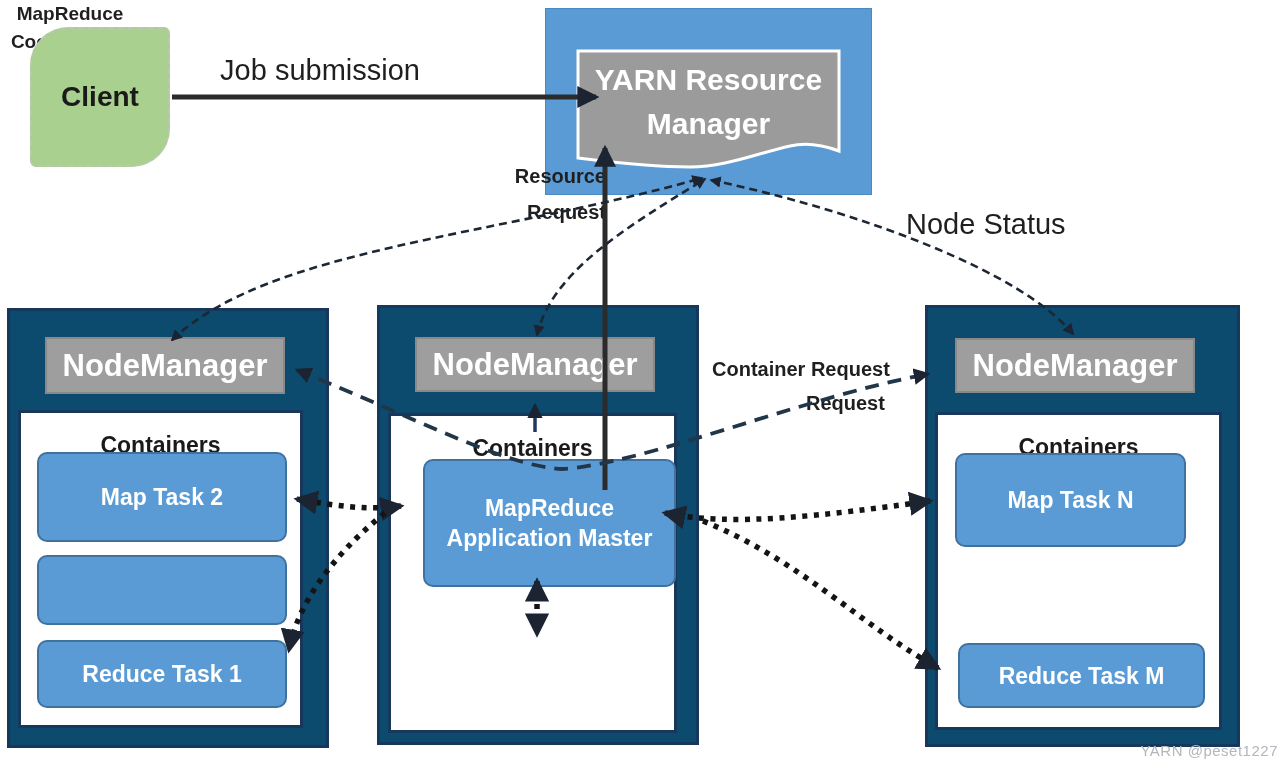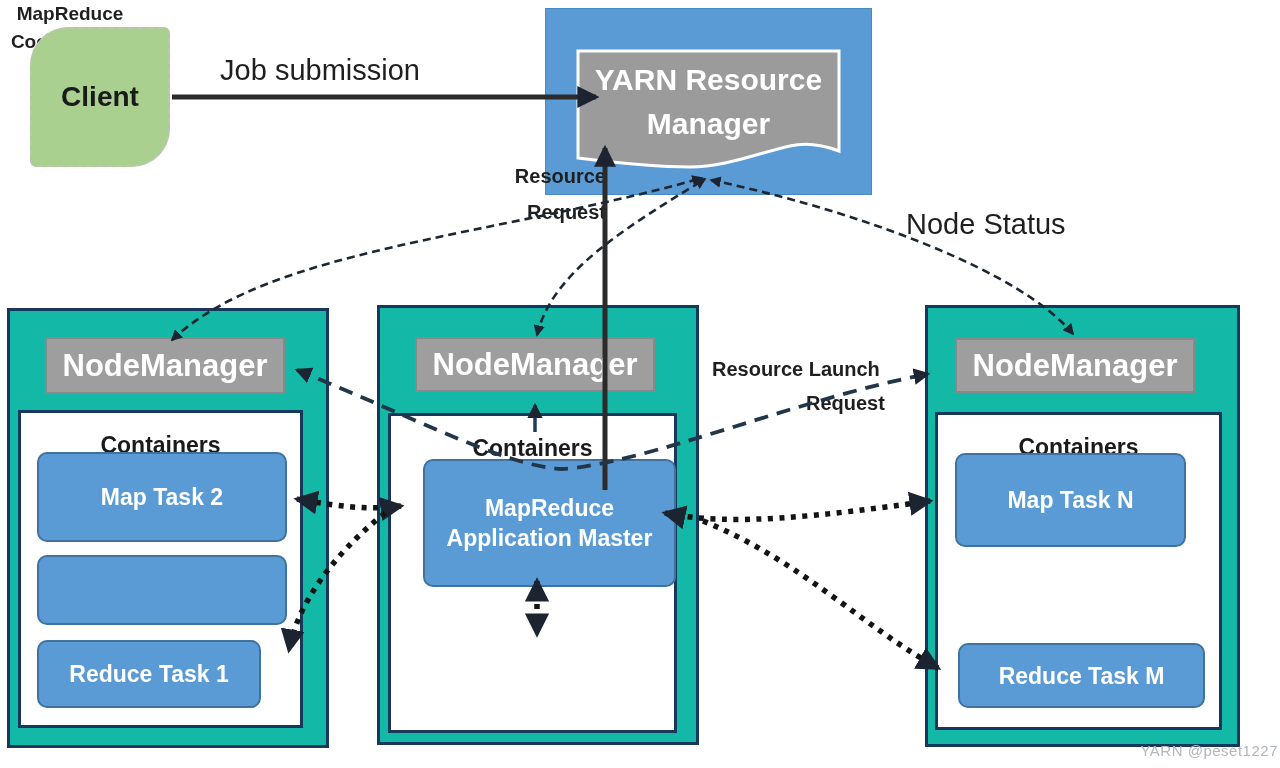--- a/index.html
+++ b/index.html
@@ -33,21 +33,21 @@
   .lbl-bold  { font-size:20px; font-weight:bold; }
   .job-submission { left:200px; top:54px; width:240px; text-align:center; }
   .node-status    { left:906px; top:208px; }
   .res-req        { left:478px; top:158px; width:128px; text-align:right; line-height:36px; }
   .cl-line1       { left:712px; top:358px; }
   .cl-line2       { left:806px; top:392px; }
   .coord          { left:742px; top:480px; width:140px; text-align:center; line-height:28px; font-size:19px; font-weight:bold; color:#1f1f1f; }
 
   
   .node {
-    position:absolute; background:#14b8a6; border:3px solid #17375d;text-decoration:underline;
+    position:absolute; background:#0c4a6e; border:3px solid #17375d;text-decoration:underline;
   }
   .node-0 { left:7px;   top:308px; width:322px; height:440px; }
   .node-1 { left:377px; top:305px; width:322px; height:440px; }
   .node-2 { left:925px; top:305px; width:315px; height:442px; }
 
   .nm-bar {
     position:absolute; background:#9e9e9e; border:2px solid #898989;
     display:flex; align-items:center; justify-content:center;
     color:#ffffff; font-size:31px; font-weight:bold;
   }
@@ -68,21 +68,21 @@
   }
 
   .task {
     position:absolute; background:#5b9bd5; border:2px solid #3f729e; border-radius:10px;
     display:flex; align-items:center; justify-content:center; text-align:center;
     color:#ffffff; font-size:23px; font-weight:bold; line-height:30px; padding:0 10px;
   }
   
   .t-map2   { left:16px; top:39px;  width:250px; height:90px; }
   .t-empty  { left:16px; top:142px; width:250px; height:70px; }
-  .t-red1   { left:16px; top:227px; width:224px; height:68px; }
+  .t-red1   { left:16px; top:227px; width:250px; height:68px; }
   
   .t-appm   { left:32px; top:43px;  width:253px; height:128px; }
   .t-map1   { left:19px; top:226px; width:250px; height:70px; }
   
   .t-mapn   { left:17px; top:38px;  width:231px; height:94px; }
   .t-redm   { left:20px; top:228px; width:247px; height:65px; }
 
   .watermark {
     position:absolute; left:1128px; top:742px; width:150px; text-align:right;
     font-size:15px; color:#b1b7bc; letter-spacing:0.5px;
@@ -104,21 +104,21 @@
     <path d="M3,3 H264 V103 C248,97 232,94 215,98 C180,106 150,119 115,119 C75,119 35,114 3,110 Z" fill="#9b9b9b" stroke="#ffffff" stroke-width="3"></path>
   </svg>
   <div class="rm-label">YARN Resource Manager</div>
 
   <div class="lbl lbl-light node-status">Node Status</div>
   <div class="lbl lbl-light job-submission">Job submission</div>
   <div class="lbl res-req">
     <div style="font-size:20px;font-weight:bold">Resource</div>
     <div style="font-size:20px;font-weight:bold">Request</div>
   </div>
-  <div class="lbl lbl-bold cl-line1">Resource Launch</div>
+  <div class="lbl lbl-bold cl-line1">Container Request</div>
   <div class="lbl lbl-bold cl-line2">Request</div>
   <div class="coord">
     <div>MapReduce</div>
     <div>Coordination</div>
   </div>
 
   <div class="node node-0">
     <div class="nm-bar">NodeManager</div>
     <div class="containers-box">
       <div class="containers-title">Containers</div>

